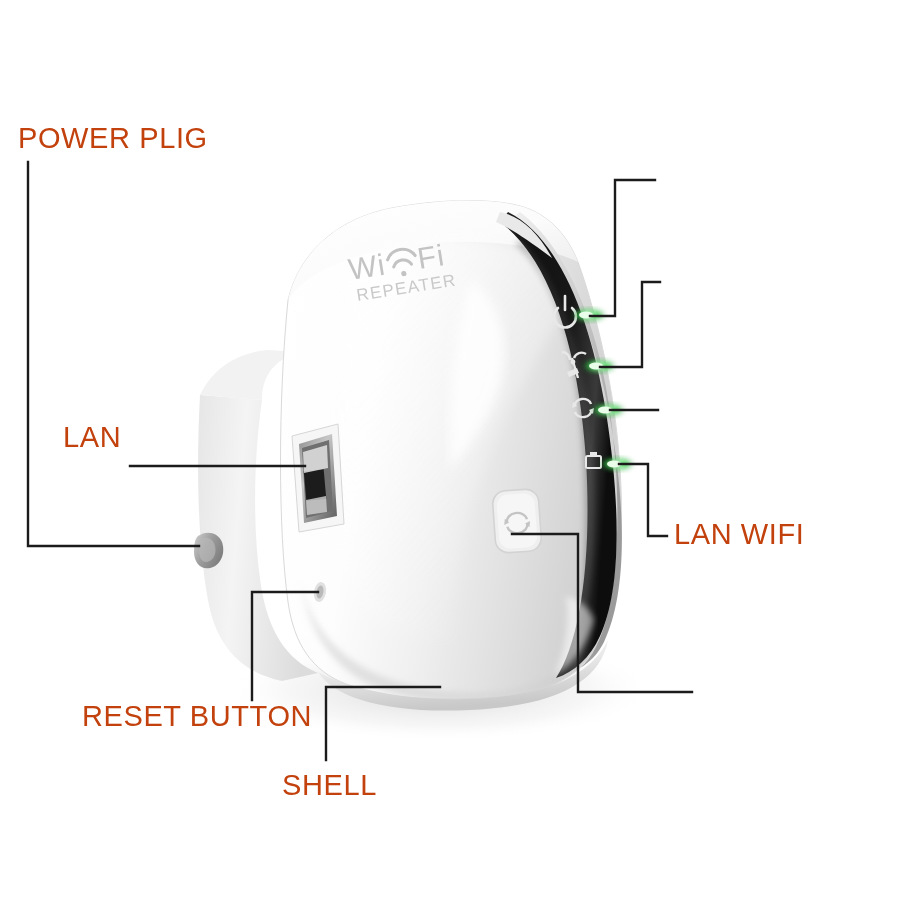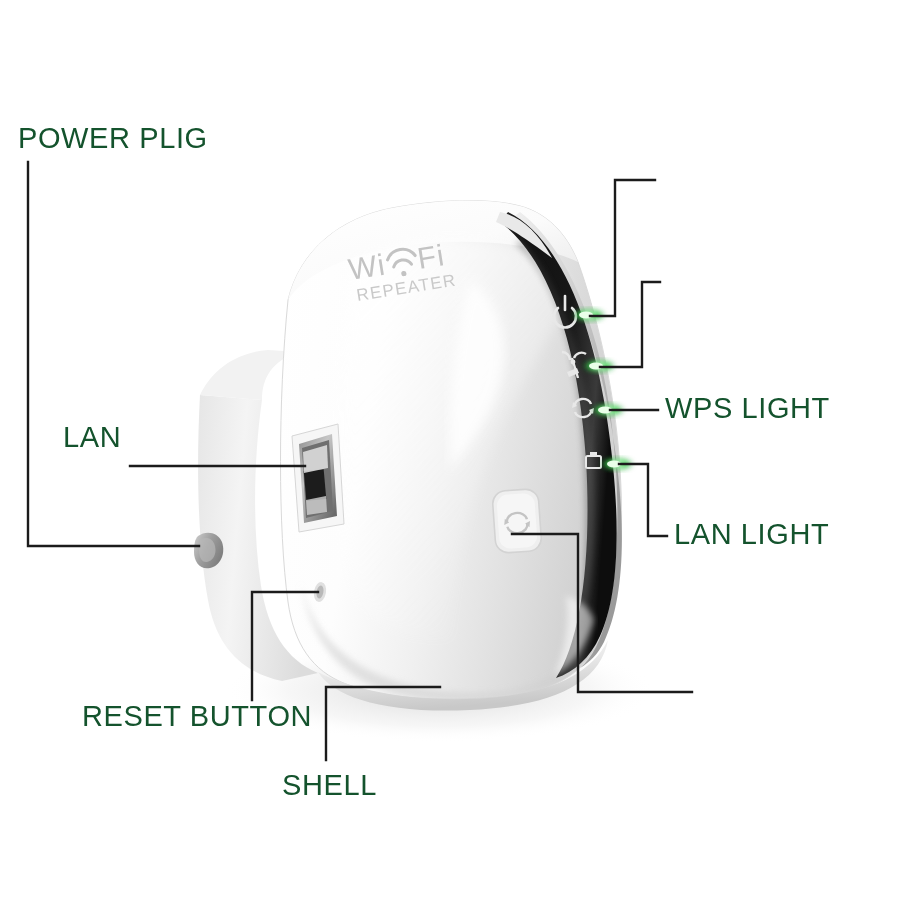--- a/index.html
+++ b/index.html
@@ -1,20 +1,20 @@
 <!DOCTYPE html>
 <html><head>
 <meta charset="utf-8">
 <style>
   html,body{margin:0;padding:0;background:#fff;}
   body{width:900px;height:900px;overflow:hidden;
        font-family:"Liberation Sans","DejaVu Sans",sans-serif;}
   #stage{position:relative;width:900px;height:900px;background:#ffffff;}
   #stage svg{position:absolute;left:0;top:0;}
-  .callout{position:absolute;white-space:nowrap;color:#14532d;
+  .callout{position:absolute;white-space:nowrap;color:#c2410c;
            font-size:29px;letter-spacing:.6px;font-weight:400;}
 </style>
 </head>
 <body>
 
 <div id="stage">
 
 <svg width="900" height="900" viewBox="0 0 900 900">
   <defs>
 
@@ -244,19 +244,18 @@
 
     <path d="M512 534 L578 534 L578 692 L692 692"></path>
 
     <path d="M318 592 L252 592 L252 700"></path>
 
     <path d="M440 687 L326 687 L326 760"></path>
   </g>
 </svg>
 
 <div class="callout" style="left:18px;top:122px;">POWER PLIG</div>
-<div class="callout" style="left:665px;top:392px;">WPS LIGHT</div>
 <div class="callout" style="left:63px;top:421px;">LAN</div>
-<div class="callout" style="left:674px;top:518px;">LAN LIGHT</div>
+<div class="callout" style="left:674px;top:518px;">LAN WIFI</div>
 <div class="callout" style="left:82px;top:700px;">RESET BUTTON</div>
 <div class="callout" style="left:282px;top:769px;">SHELL</div>
 
 </div>
 
 </body></html>

